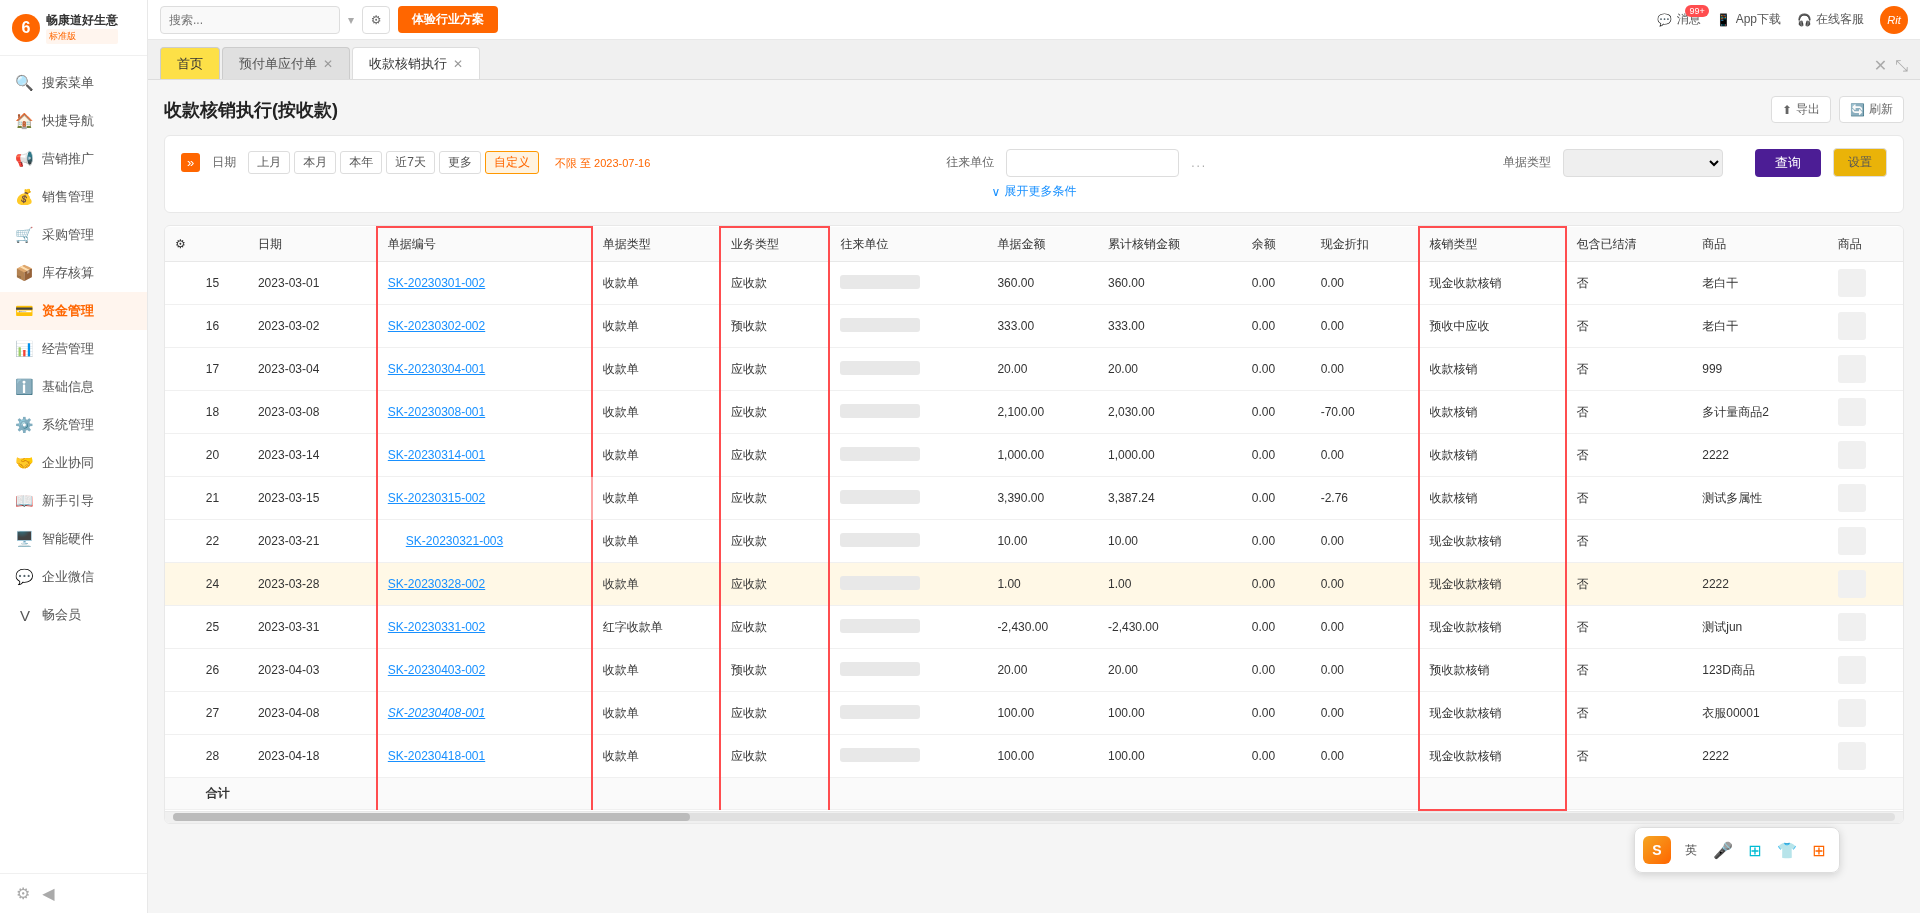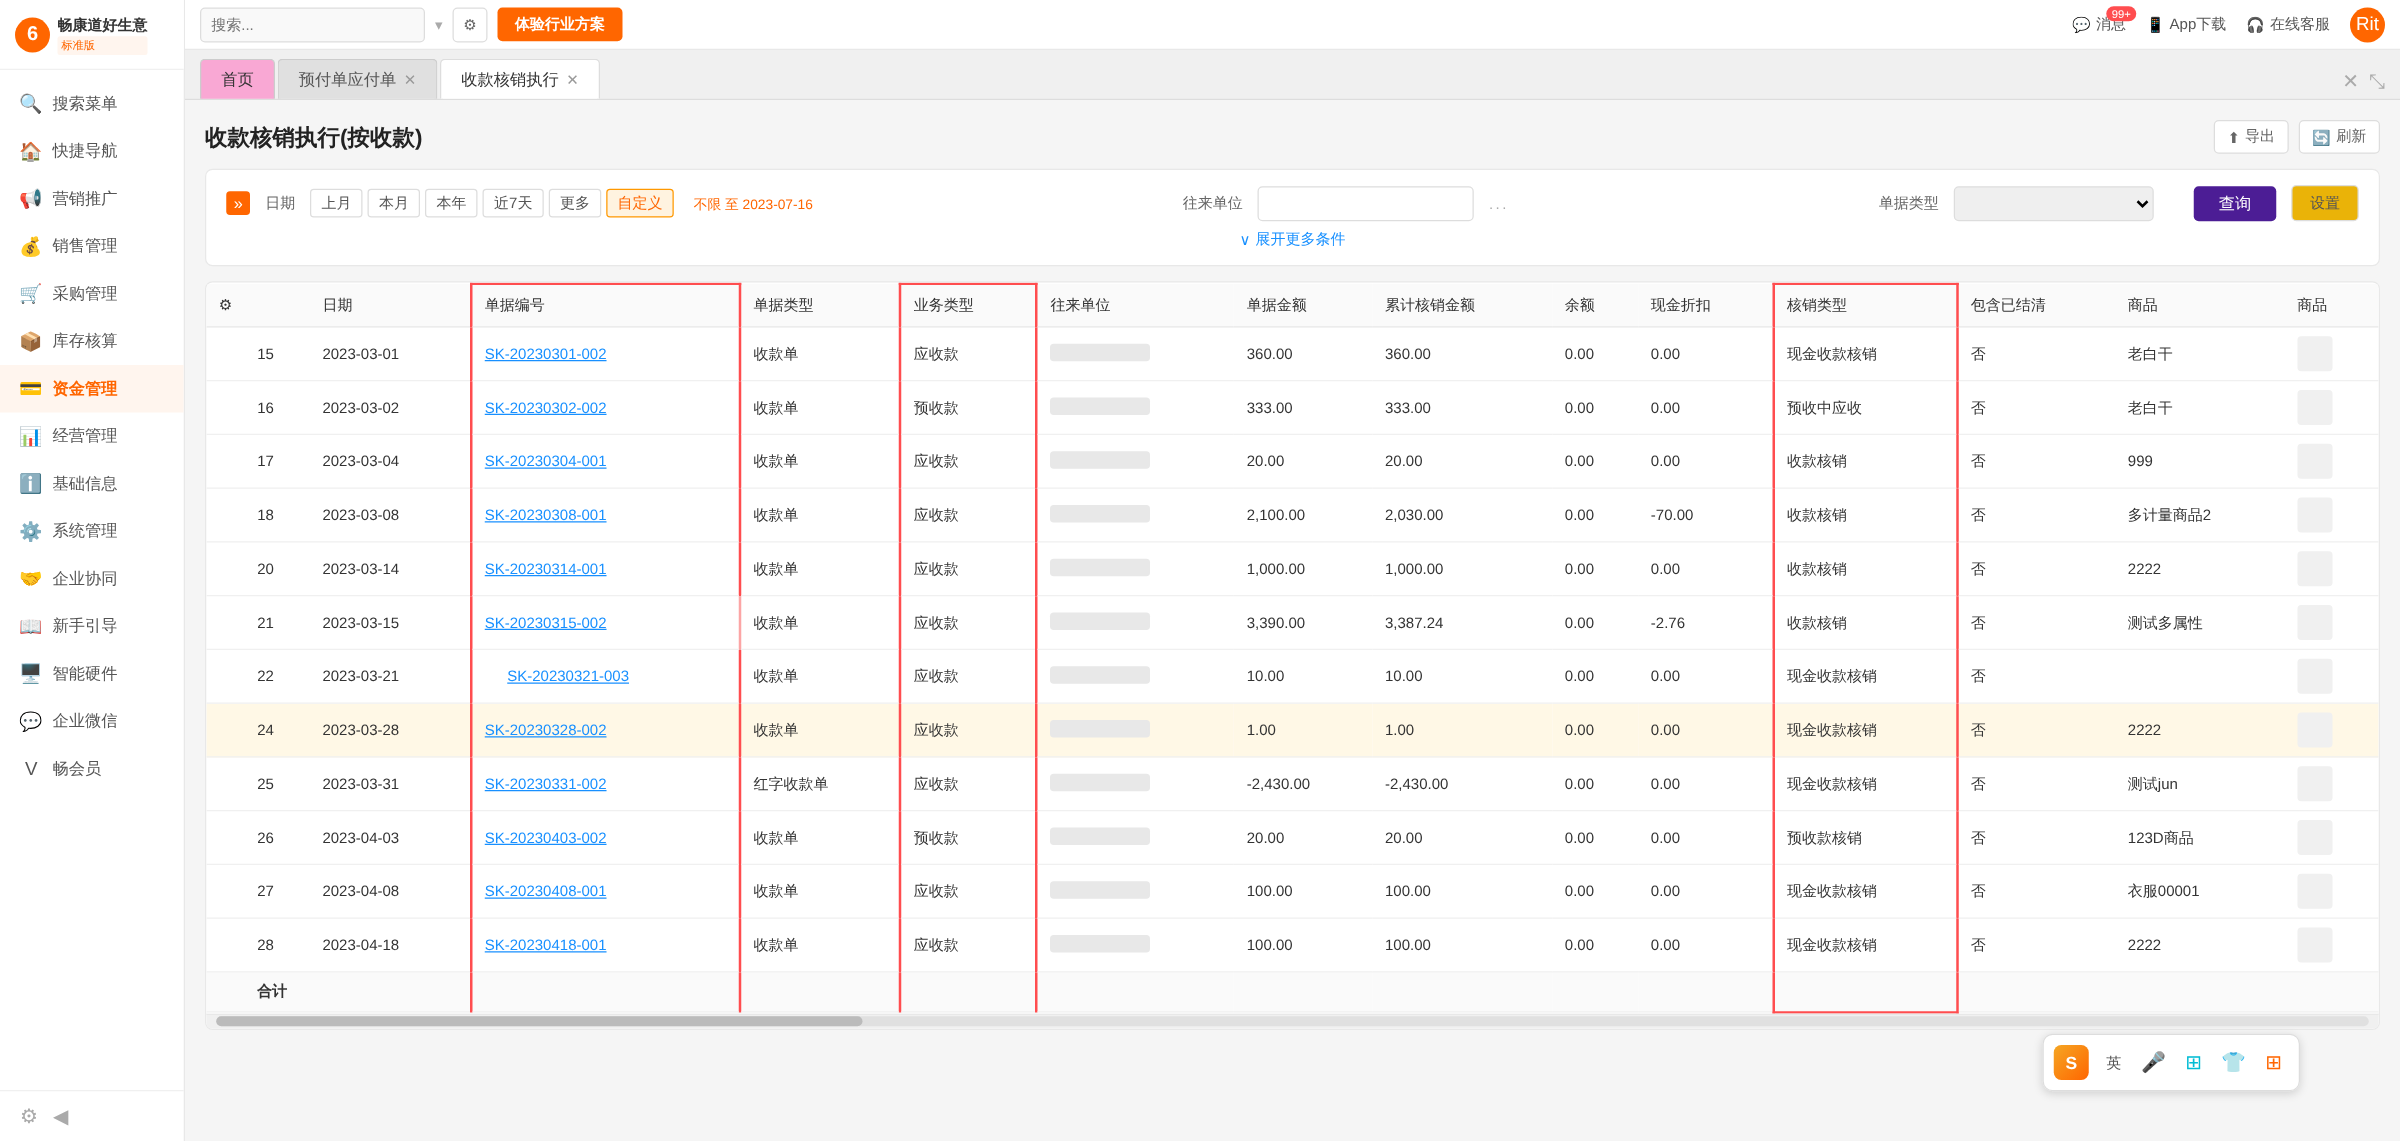--- a/index.html
+++ b/index.html
@@ -29,21 +29,21 @@
     .topbar-right { margin-left: auto; display: flex; align-items: center; gap: 16px; color: #555; font-size: 12px; }
     .topbar-notif { position: relative; display: flex; align-items: center; gap: 4px; cursor: pointer; }
     .notif-badge { position: absolute; top: -6px; right: -8px; background: #ff4d4f; color: #fff; border-radius: 8px; font-size: 9px; padding: 1px 4px; }
     .topbar-right-item { display: flex; align-items: center; gap: 4px; cursor: pointer; }
 
     
     .tabbar { height: 40px; background: #f0f0f0; display: flex; align-items: flex-end; padding: 0 12px; flex-shrink: 0; border-bottom: 1px solid #ddd; position: relative; }
     .tab { height: 32px; padding: 0 16px; display: flex; align-items: center; font-size: 13px; cursor: pointer; border-radius: 4px 4px 0 0; background: #e0e0e0; color: #555; margin-right: 2px; gap: 6px; border: 1px solid #ccc; border-bottom: none; }
     .tab.active { background: #fff; color: #333; font-weight: 500; border-color: #ddd; }
     .tab-close { color: #999; font-size: 12px; }
-    .tab-first { background: #f9a8d4; color: #333; justify-content: center; }
+    .tab-first { background: #fde047; color: #333; justify-content: center; }
     .tabbar-right { margin-left: auto; display: flex; align-items: center; gap: 8px; padding-bottom: 4px; }
     .tabbar-icon { color: #aaa; cursor: pointer; font-size: 16px; }
 
     
     .page-content { flex: 1; overflow-y: auto; padding: 16px; background: #f5f5f5; }
     .page-header { display: flex; align-items: center; justify-content: space-between; margin-bottom: 12px; }
     .page-title { font-size: 18px; font-weight: bold; color: #222; }
     .page-header-actions { display: flex; align-items: center; gap: 8px; }
     .action-btn { display: flex; align-items: center; gap: 4px; color: #666; cursor: pointer; font-size: 12px; border: 1px solid #ddd; border-radius: 4px; padding: 4px 10px; background: #fff; }
 
@@ -184,21 +184,21 @@
         <span class="notif-badge">99+</span>
       </div>
       <div class="topbar-right-item">
         <span>📱</span>
         <span>App下载</span>
       </div>
       <div class="topbar-right-item">
         <span>🎧</span>
         <span>在线客服</span>
       </div>
-      <div class="topbar-right-item" style="background:#ff6600;color:#fff;border-radius:50%;width:28px;height:28px;display:flex;align-items:center;justify-content:center;font-size:15px;">Rit</div>
+      <div class="topbar-right-item" style="background:#ff6600;color:#fff;border-radius:50%;width:28px;height:28px;display:flex;align-items:center;justify-content:center;font-size:11px;font-style:italic;">Rit</div>
     </div>
   </div>
 
   <div class="tabbar">
     <div class="tab tab-first">
       <span>首页</span>
     </div>
     <div class="tab">
       <span>预付单应付单</span>
       <span class="tab-close">✕</span>
@@ -456,21 +456,21 @@
       <td class="">0.00</td>
       <td style="border-left:2px solid #ff4d4f;border-right:2px solid #ff4d4f;">预收款核销</td>
       <td>否</td>
       <td>123D商品</td>
       <td><span style="display:inline-block;width:28px;height:28px;background:#f0f0f0;border-radius:3px;vertical-align:middle;"></span></td>
     </tr>
               <tr>
       <td></td>
       <td>27</td>
       <td>2023-04-08</td>
-      <td style="border-left:2px solid #ff4d4f;border-right:2px solid #ff4d4f;"><a class="link-blue">SK-20230408-001</a></td>
+      <td style="border-left:2px solid #ff4d4f;border-right:2px solid #ff4d4f;font-style:italic;"><a class="link-blue">SK-20230408-001</a></td>
       <td>收款单</td>
       <td style="border-left:2px solid #ff4d4f;border-right:2px solid #ff4d4f;">应收款</td>
       <td><span class="blurred"></span></td>
       <td class="">100.00</td>
       <td class="">100.00</td>
       <td>0.00</td>
       <td class="">0.00</td>
       <td style="border-left:2px solid #ff4d4f;border-right:2px solid #ff4d4f;">现金收款核销</td>
       <td>否</td>
       <td>衣服00001</td>

